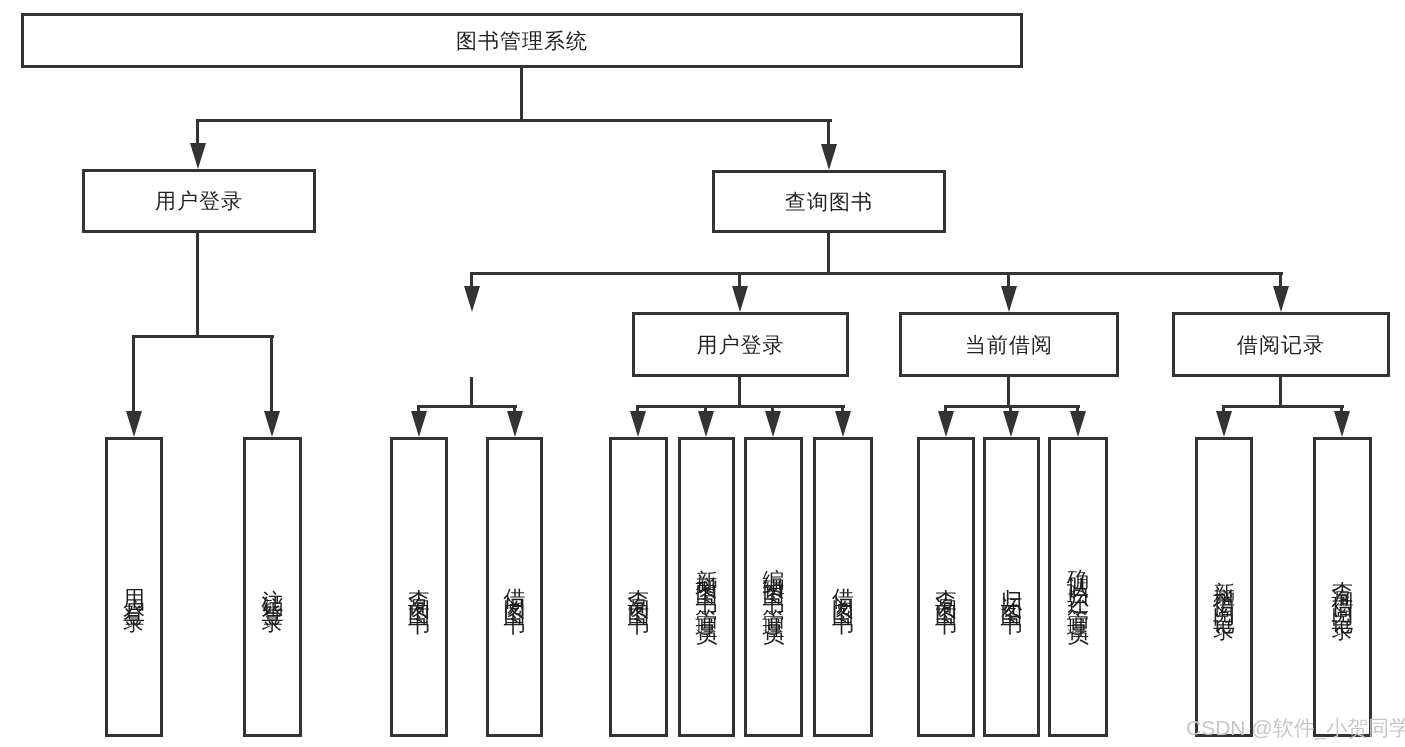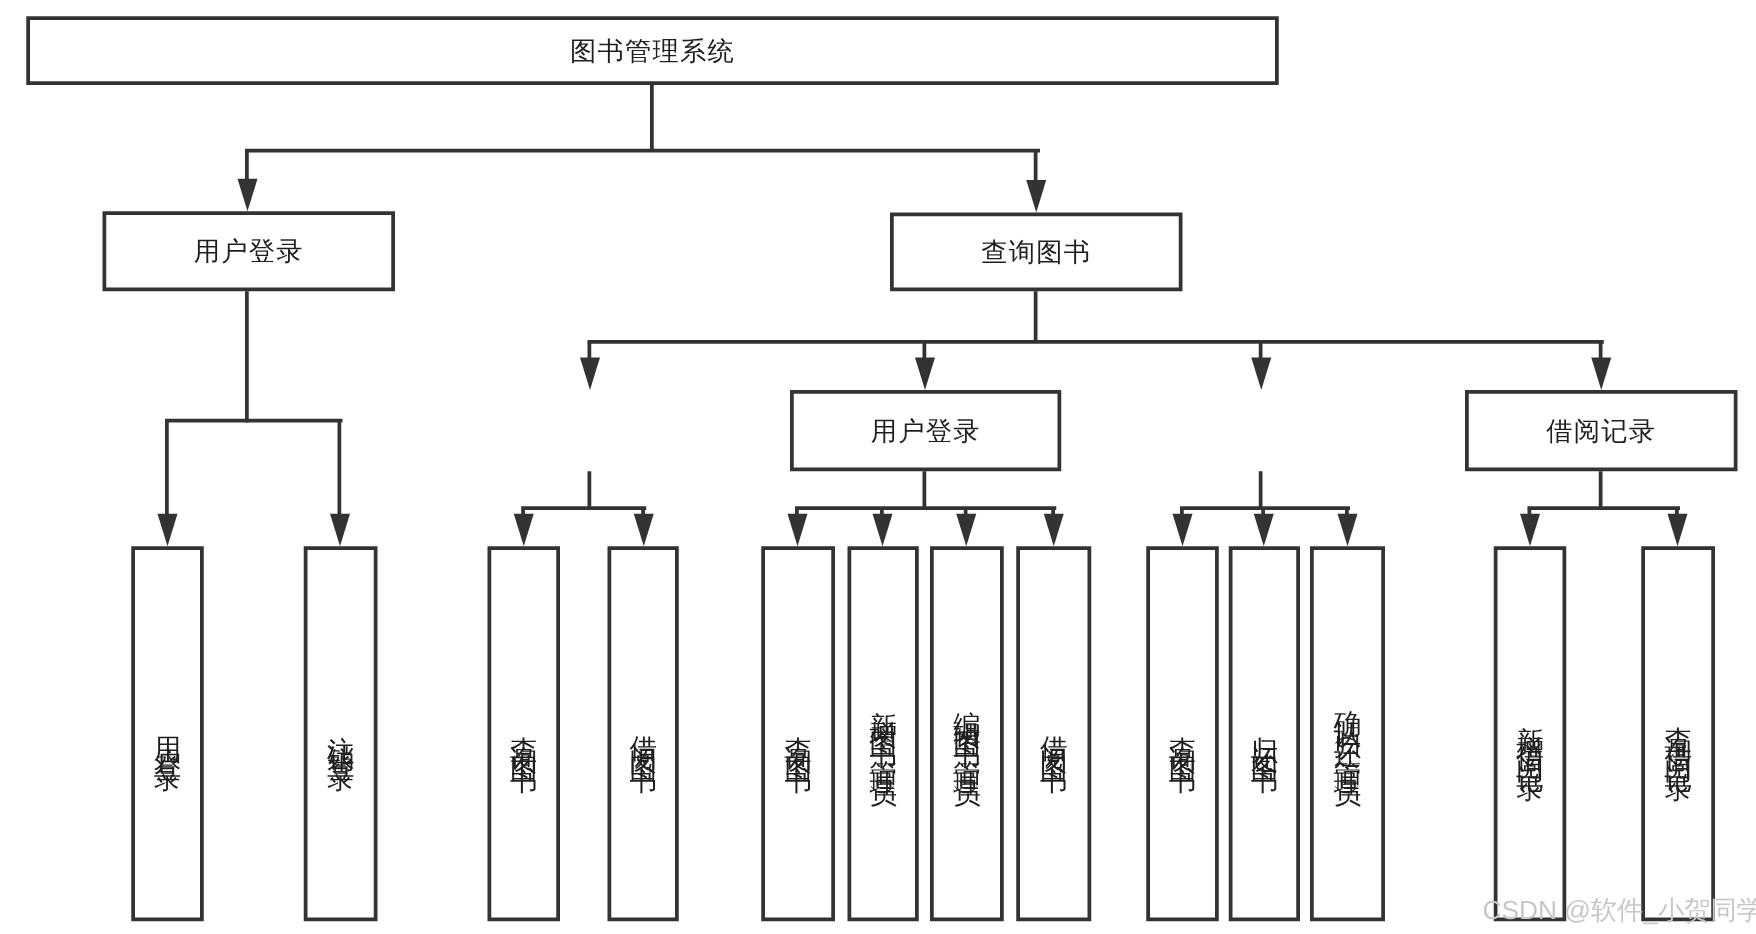--- a/index.html
+++ b/index.html
@@ -74,20 +74,23 @@
 
   <div class="box" style="left:712px; top:170px; width:234px; height:63px;">
     <span class="hlabel">查询图书</span>
   </div>
 
 
   <div class="box" style="left:632px; top:312px; width:217px; height:65px;">
     <span class="hlabel">用户登录</span>
   </div>
 
+  <div class="box" style="left:899px; top:312px; width:220px; height:65px;">
+    <span class="hlabel">当前借阅</span>
+  </div>
 
   <div class="box" style="left:1172px; top:312px; width:218px; height:65px;">
     <span class="hlabel">借阅记录</span>
   </div>
 
   <div class="box" style="left:105px; top:437px; width:58px; height:300px;">
     <span class="vlabel">用户登录</span>
   </div>
   <div class="box" style="left:243px; top:437px; width:59px; height:300px;">
     <span class="vlabel">注销登录</span>

